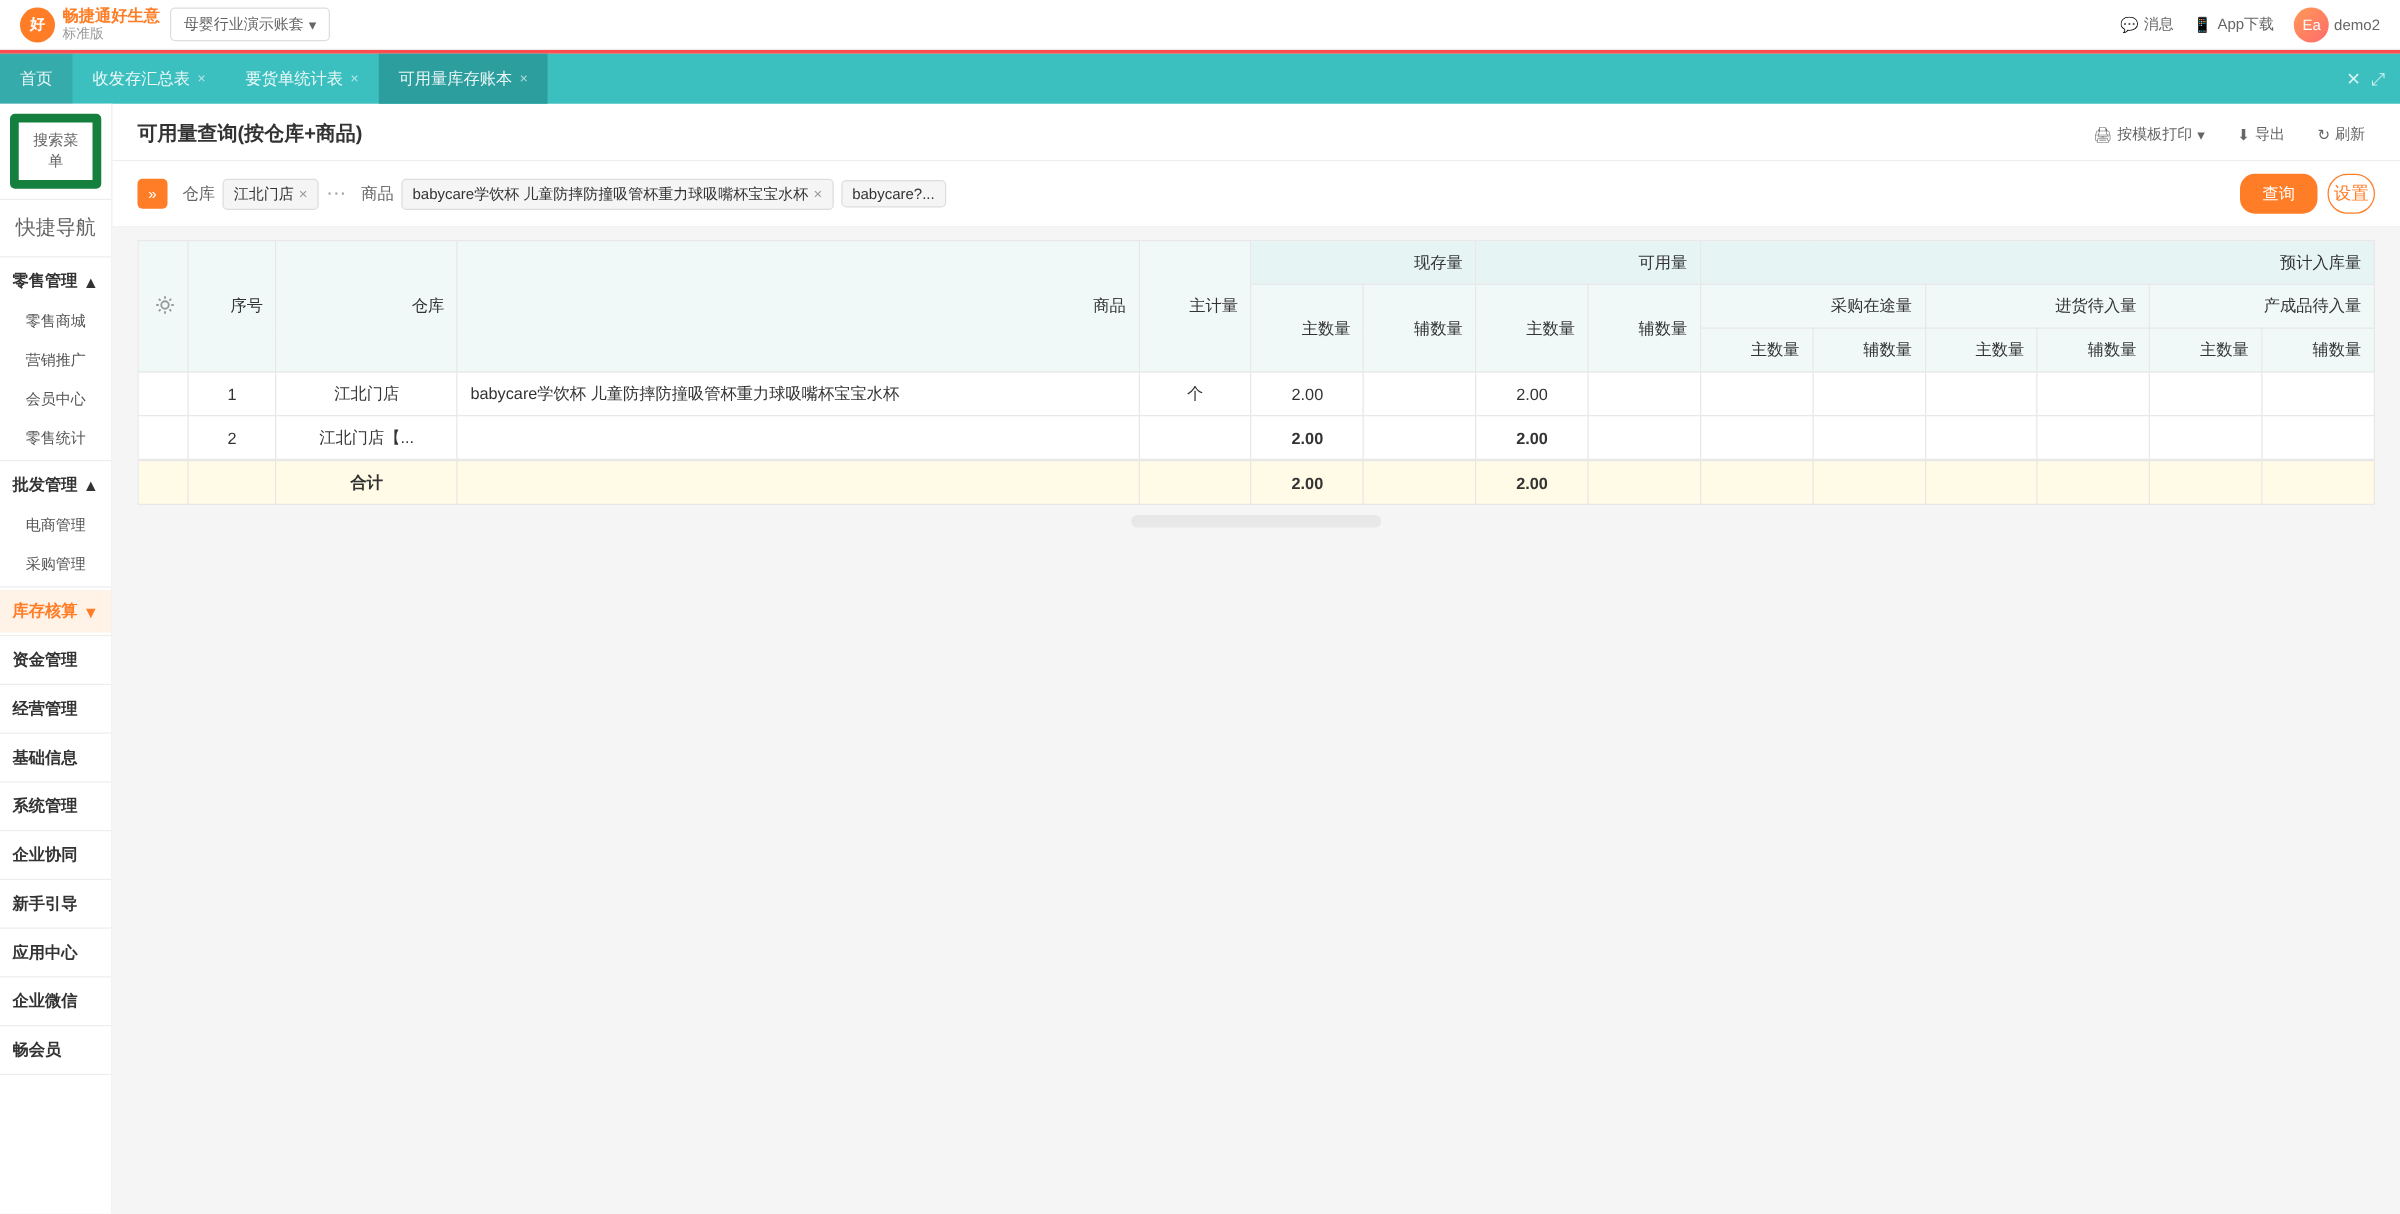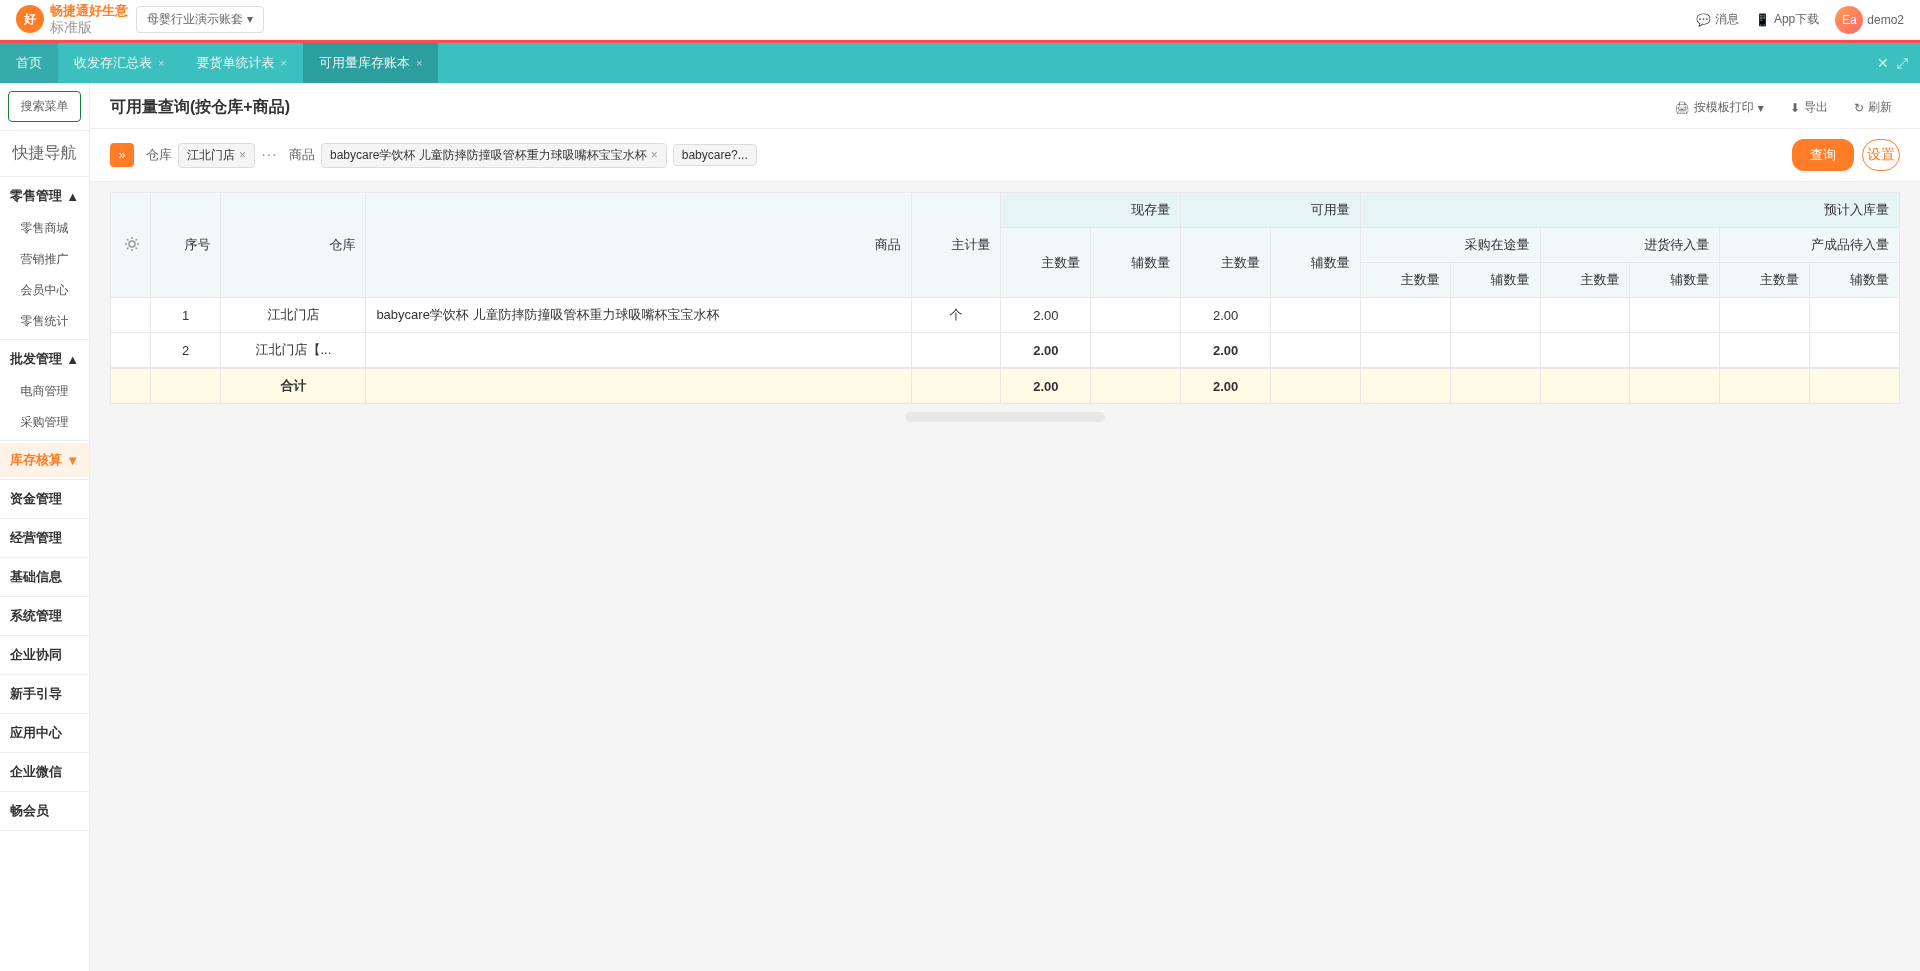--- a/index.html
+++ b/index.html
@@ -37,21 +37,21 @@
       color: white;
       font-size: 12px;
       font-weight: bold;
     }
     .logo-text {
       font-size: 12px;
       color: #333;
       line-height: 1.2;
     }
     .logo-text div:first-child { font-weight: bold; color: #ff7d26; font-size: 13px; }
-    .logo-text div:last-child { color: #999; font-size: 14px; }
+    .logo-text div:last-child { color: #999; font-size: 11px; }
     .industry-selector {
       display: flex;
       align-items: center;
       gap: 4px;
       padding: 4px 10px;
       border: 1px solid #ddd;
       border-radius: 4px;
       font-size: 12px;
       color: #666;
       cursor: pointer;
@@ -144,21 +144,21 @@
       overflow-y: auto;
     }
     .sidebar-search {
       padding: 8px;
       border-bottom: 1px solid #eee;
     }
     .sidebar-search-btn {
       width: 100%;
       padding: 6px;
       background: #fff;
-      border: 1px solid #15803d;
+      border: 7px solid #15803d;
       border-radius: 4px;
       font-size: 12px;
       color: #666;
       text-align: center;
       cursor: pointer;
     }
     .sidebar-nav {
       padding: 4px 0;
       border-bottom: 1px solid #eee;
     }

